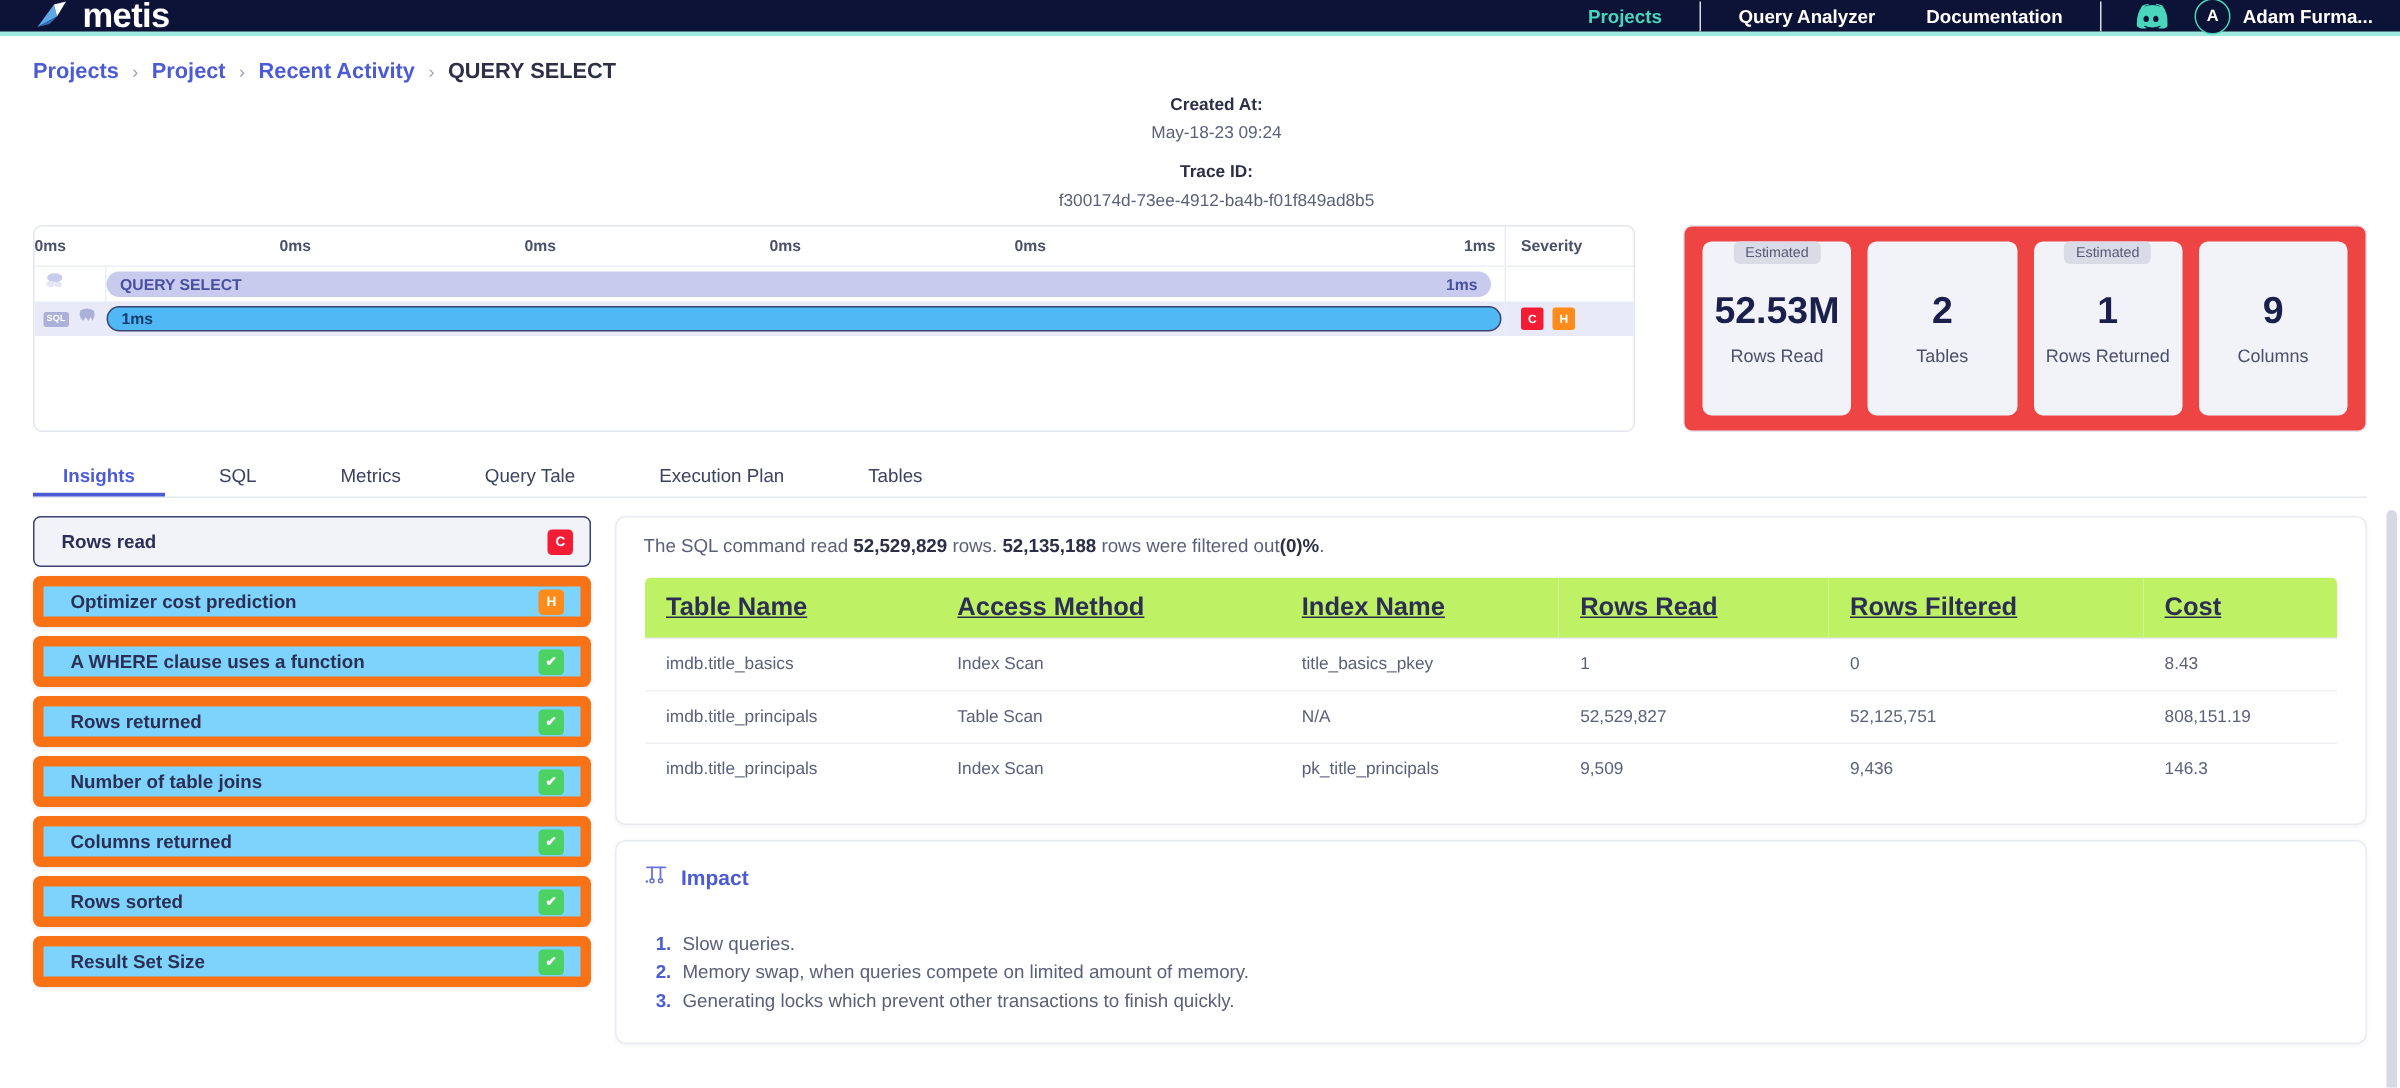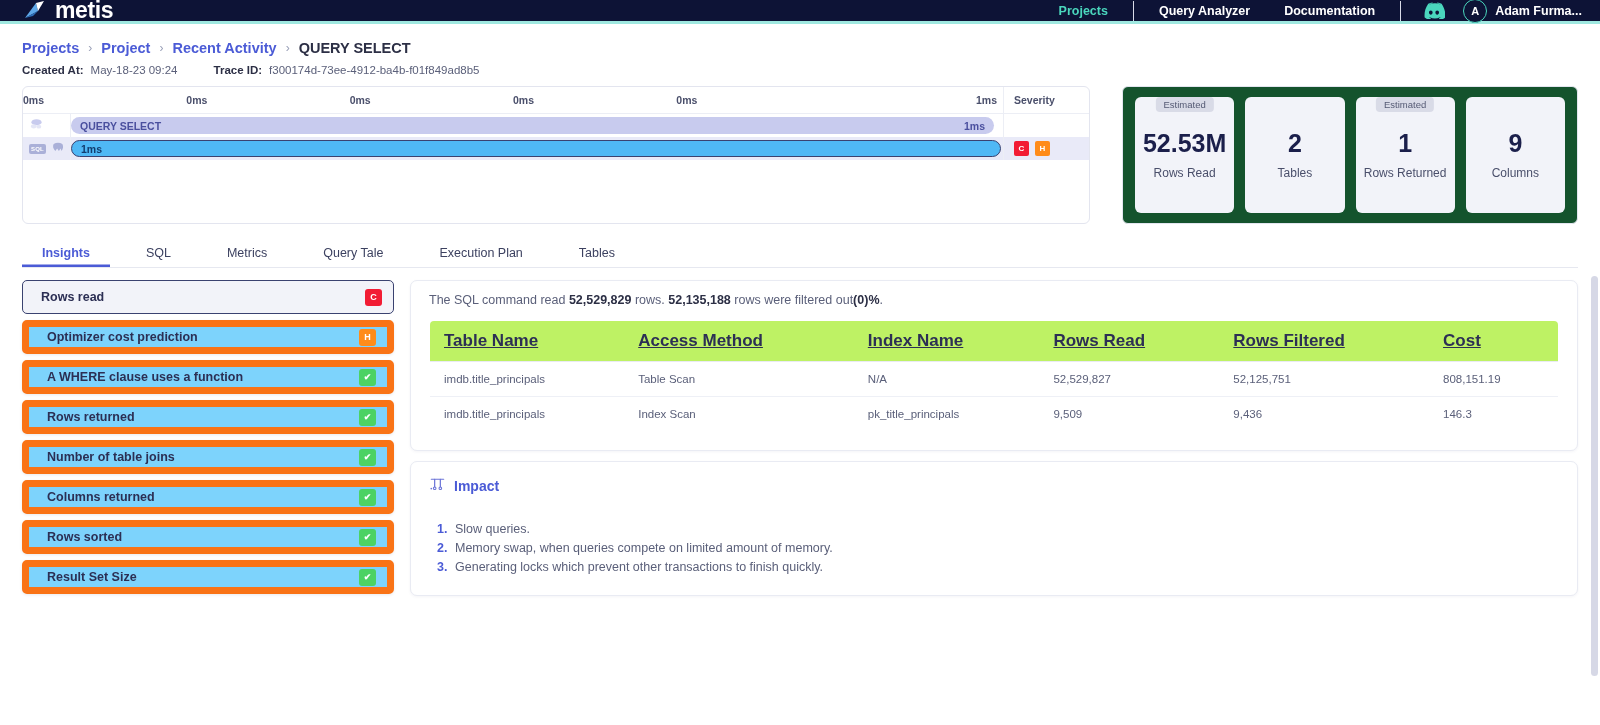--- a/index.html
+++ b/index.html
@@ -53,21 +53,21 @@
   .breadcrumb {
     display: flex; align-items: center; gap: 9px;
     padding: 16px 0 0 22px; font-size: 14.5px; font-weight: 700;
   }
   .crumb { color: #4b5bd6; cursor: pointer; }
   .crumb.last { color: #2c2f45; cursor: default; }
   .crumb-sep { color: #9aa0b8; font-size: 12px; font-weight: 400; }
 
   .meta-line {
     display: flex; align-items: center; gap: 7px;
-    padding: 8px 0 0 22px; font-size: 11.5px; color: #5b607a;
+    padding: 8px 0 0 22px; font-size: 11.5px; color: #5b607a; flex-direction: column;
   }
   .meta-label { font-weight: 700; color: #2c2f45; }
   .meta-value { color: #5b607a; }
   .meta-gap { width: 22px; }
 
   
   .panel-row {
     display: flex; gap: 32px; padding: 10px 22px 0 22px; align-items: flex-start;
   }
 
@@ -133,21 +133,21 @@
     width: 15px; height: 15px; border-radius: 2px;
     display: flex; align-items: center; justify-content: center;
     font-size: 8px; font-weight: 700; color: #ffffff;
   }
   .sev-c { background: #f21c34; }
   .sev-h { background: #ff8c1a; }
 
   
   .stats-card {
     flex: 1; border: 1px solid #e3e5ef; border-radius: 6px;
-    background: #14532d; height: 138px;
+    background: #ef4444; height: 138px;
     display: flex; gap: 11px; padding: 10px 12px; align-items: stretch;
   }
   .stat {
     flex: 1; background: #f2f3f9; border-radius: 6px;
     display: flex; flex-direction: column; align-items: center;
     justify-content: center; position: relative; gap: 10px;
   }
   .stat-badge {
     position: absolute; top: 0px; left: 50%; transform: translateX(-50%);
     background: #d9dbe7; color: #555a74; font-size: 9.5px;
@@ -443,20 +443,28 @@
             <th>Table Name</th>
             <th>Access Method</th>
             <th>Index Name</th>
             <th>Rows Read</th>
             <th>Rows Filtered</th>
             <th>Cost</th>
           </tr>
         </thead>
         <tbody>
           <tr>
+            <td>imdb.title_basics</td>
+            <td>Index Scan</td>
+            <td>title_basics_pkey</td>
+            <td>1</td>
+            <td>0</td>
+            <td>8.43</td>
+          </tr>
+          <tr>
             <td>imdb.title_principals</td>
             <td class="warn">Table Scan</td>
             <td>N/A</td>
             <td>52,529,827</td>
             <td>52,125,751</td>
             <td>808,151.19</td>
           </tr>
           <tr>
             <td>imdb.title_principals</td>
             <td>Index Scan</td>

